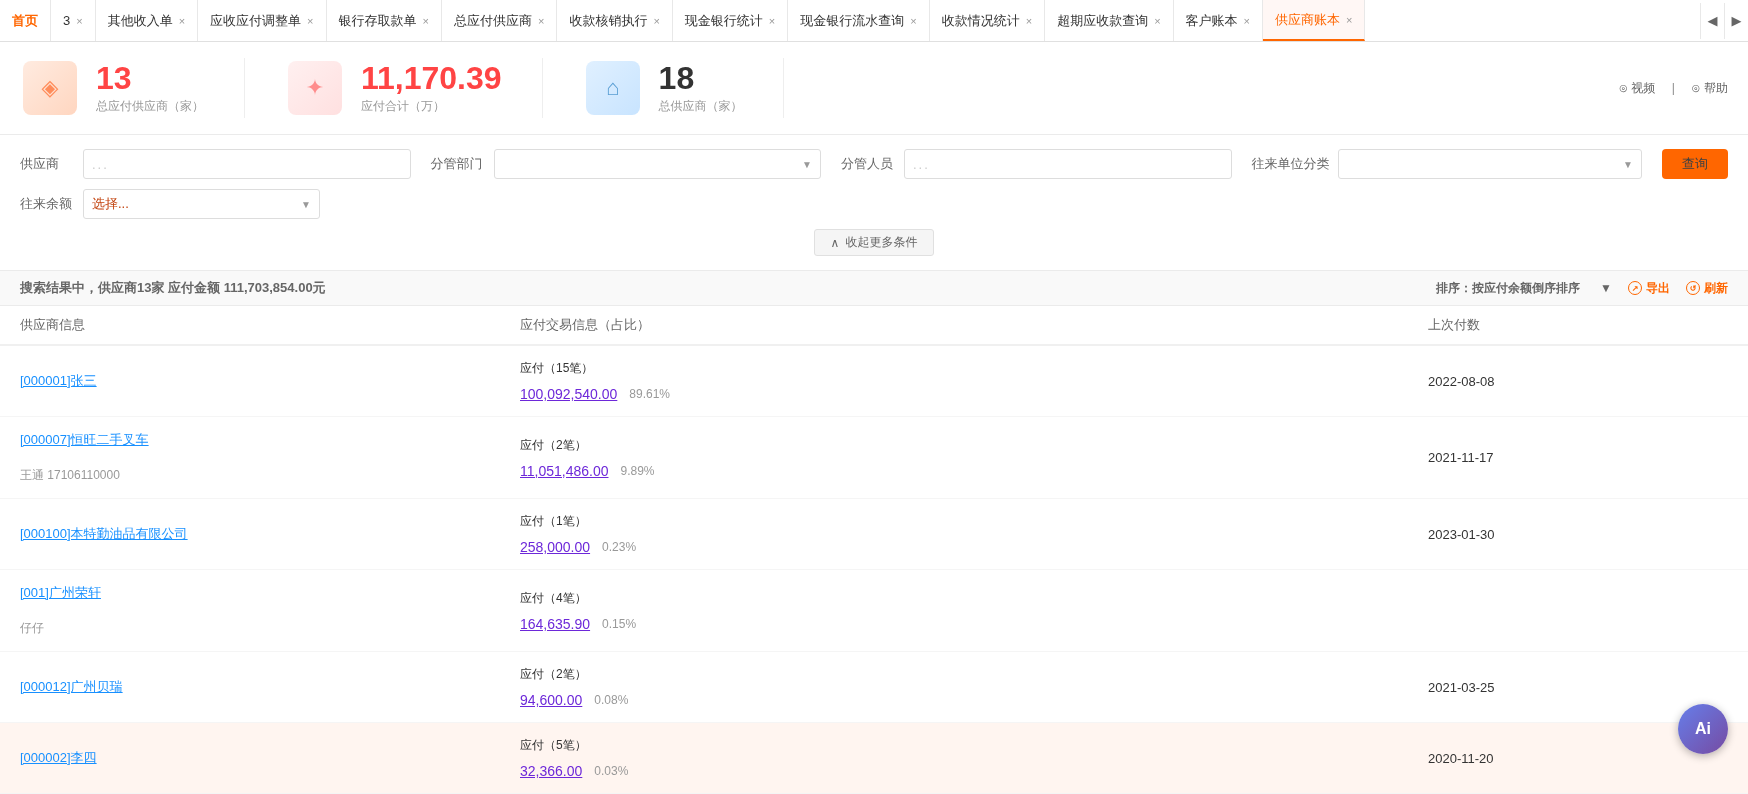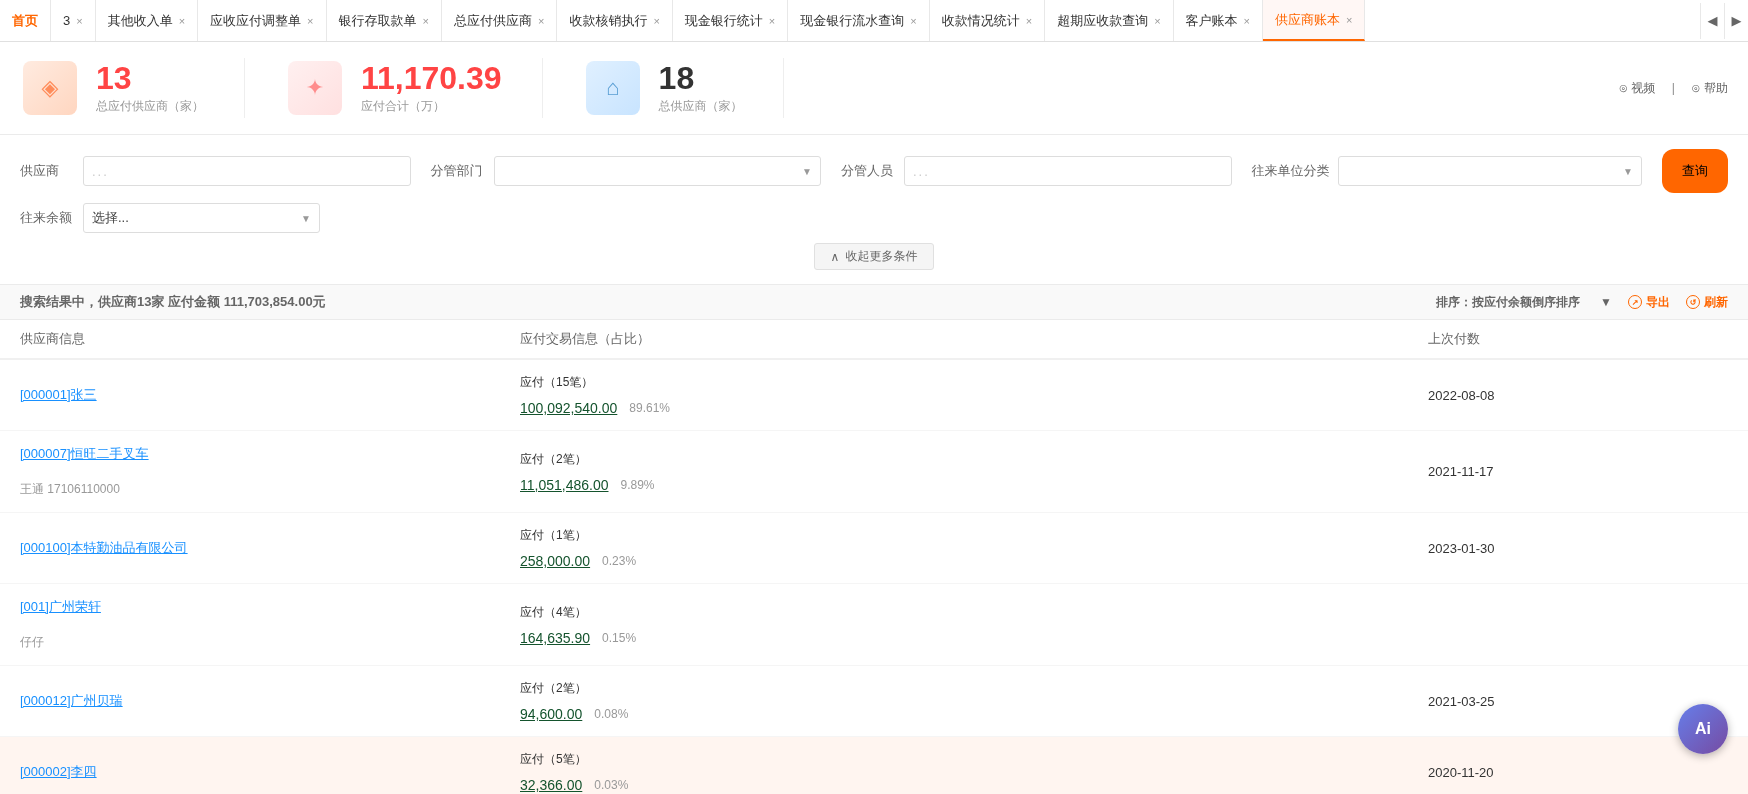--- a/index.html
+++ b/index.html
@@ -43,22 +43,22 @@
     .filter-item { display: flex; align-items: center; gap: 8px; flex: 1; }
     .filter-item label { white-space: nowrap; color: #666; font-size: 13px; min-width: 55px; }
     .filter-input {
       flex: 1; height: 30px; border: 1px solid #ddd; border-radius: 3px;
       padding: 0 8px; font-size: 13px; color: #333; background: #fff;
       display: flex; align-items: center; justify-content: space-between; cursor: pointer;
     }
     .filter-input .dots { color: #ccc; letter-spacing: 2px; }
     .filter-input .arrow-down { color: #999; font-size: 10px; }
     .filter-btn-query {
-      background: #ff6600; color: #000000; border: none; border-radius: 12px;
-      padding: 0 20px; height: 44px; cursor: pointer; font-size: 13px; white-space: nowrap;
+      background: #ff6600; color: #404040; border: none; border-radius: 4px;
+      padding: 0 20px; height: 30px; cursor: pointer; font-size: 13px; white-space: nowrap;
     }
     .filter-collapse { display: flex; justify-content: center; }
     .collapse-btn {
       display: flex; align-items: center; gap: 6px; cursor: pointer;
       font-size: 12px; color: #666; background: #f5f5f5; border: 1px solid #e0e0e0;
       padding: 4px 16px; border-radius: 3px;
     }
 
     
     .results-bar {
@@ -81,21 +81,21 @@
     .table-row {
       display: grid; grid-template-columns: 500px 1fr 300px;
       padding: 14px 20px; border-bottom: 1px solid #f5f5f5;
       align-items: center;
     }
     .table-row.highlighted { background: #fff5f0; }
     .supplier-name { color: #1890ff; text-decoration: underline; cursor: pointer; font-size: 13px; }
     .supplier-sub { color: #999; font-size: 12px; margin-top: 18px; }
     .transaction-info { display: flex; flex-direction: column; gap: 9px; }
     .tx-label { color: #333; font-size: 12px; }
-    .tx-amount { color: #14532d; font-size: 14px; font-weight: 500; text-decoration: underline; cursor: pointer; }
+    .tx-amount { color: #6d28d9; font-size: 14px; font-weight: 500; text-decoration: underline; cursor: pointer; }
     .tx-percent { color: #999; font-size: 12px; margin-left: 12px; }
     .tx-row { display: flex; align-items: center; }
     .last-pay { color: #333; font-size: 13px; }
 
     
     .ai-btn {
       position: fixed; right: 20px; bottom: 40px;
       background: linear-gradient(135deg, #667eea, #764ba2);
       color: #fff; border-radius: 50%; width: 50px; height: 50px;
       display: flex; align-items: center; justify-content: center;
@@ -231,21 +231,21 @@
         <span></span>
         <span class="arrow-down">▼</span>
       </div>
     </div>
     <button class="filter-btn-query">查询</button>
   </div>
   <div class="filter-row">
     <div class="filter-item" style="max-width: 300px;">
       <label>往来余额</label>
       <div class="filter-input">
-        <span style="color:#404040;">选择...</span>
+        <span style="color:#c2410c;">选择...</span>
         <span class="arrow-down">▼</span>
       </div>
     </div>
   </div>
   <div class="filter-collapse">
     <div class="collapse-btn">
       <span>∧</span>
       <span>收起更多条件</span>
     </div>
   </div>

